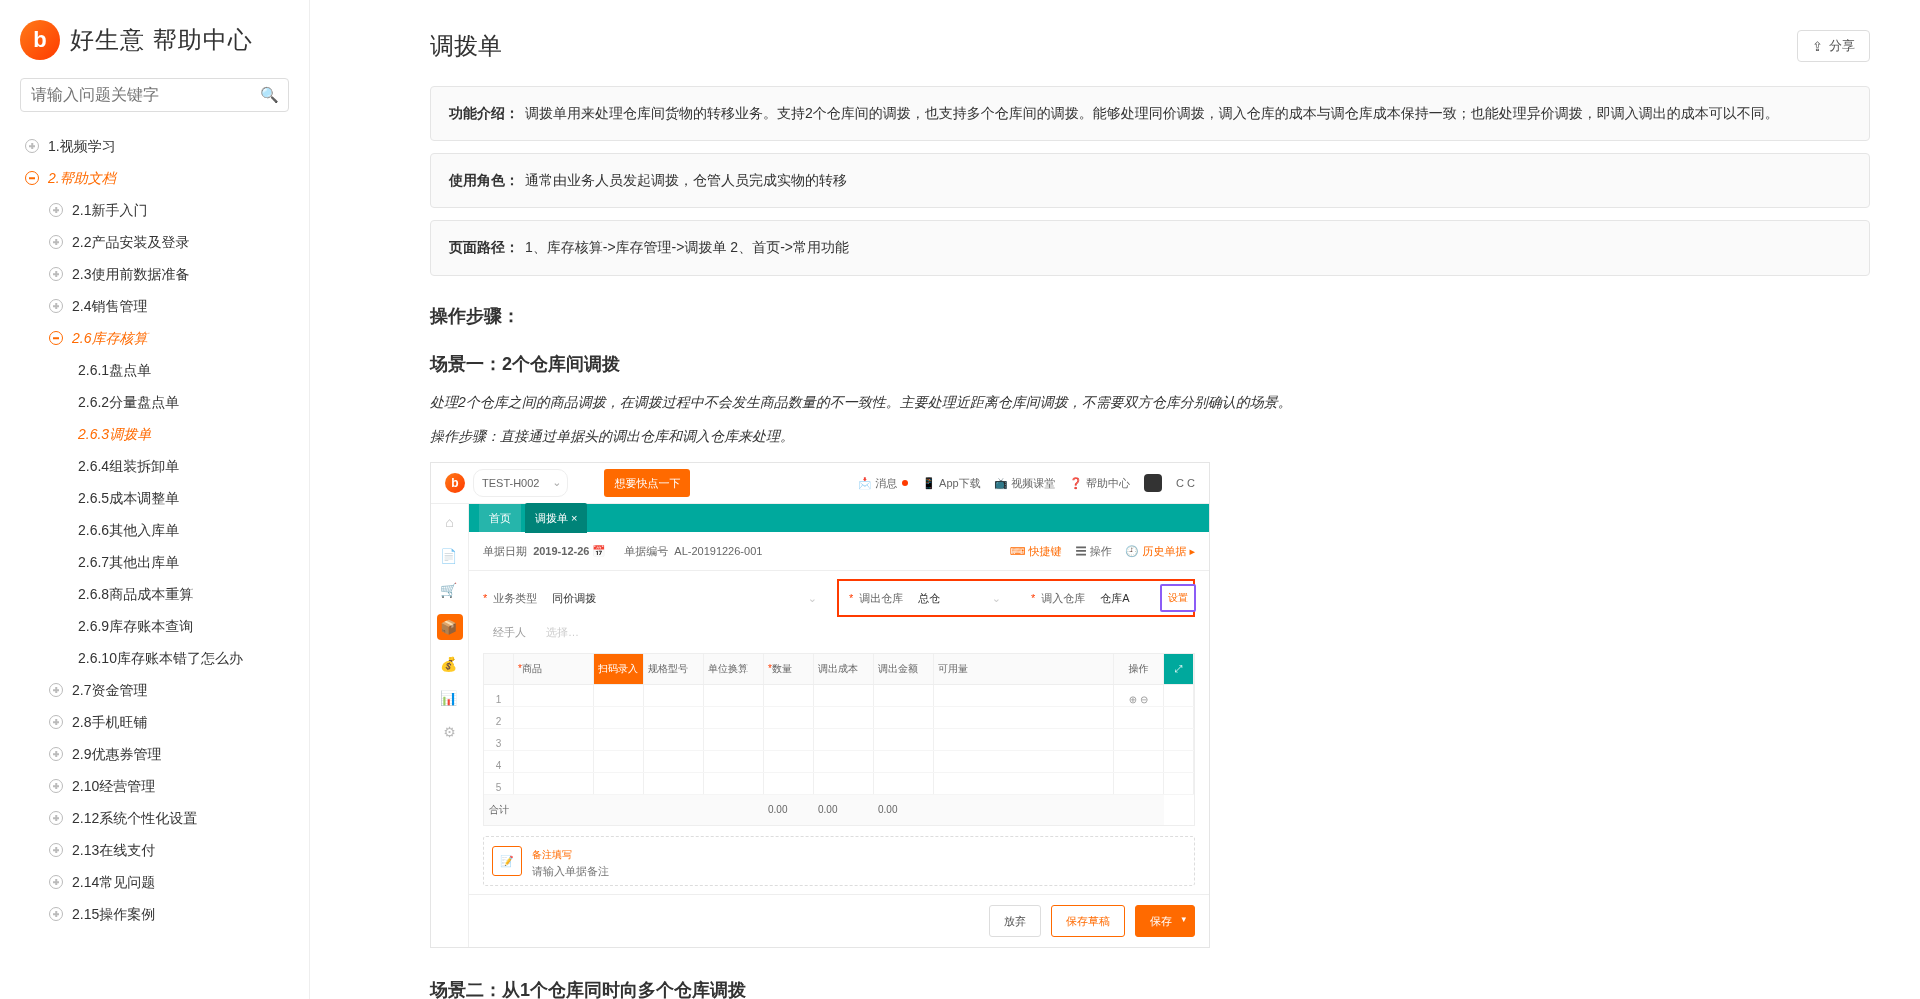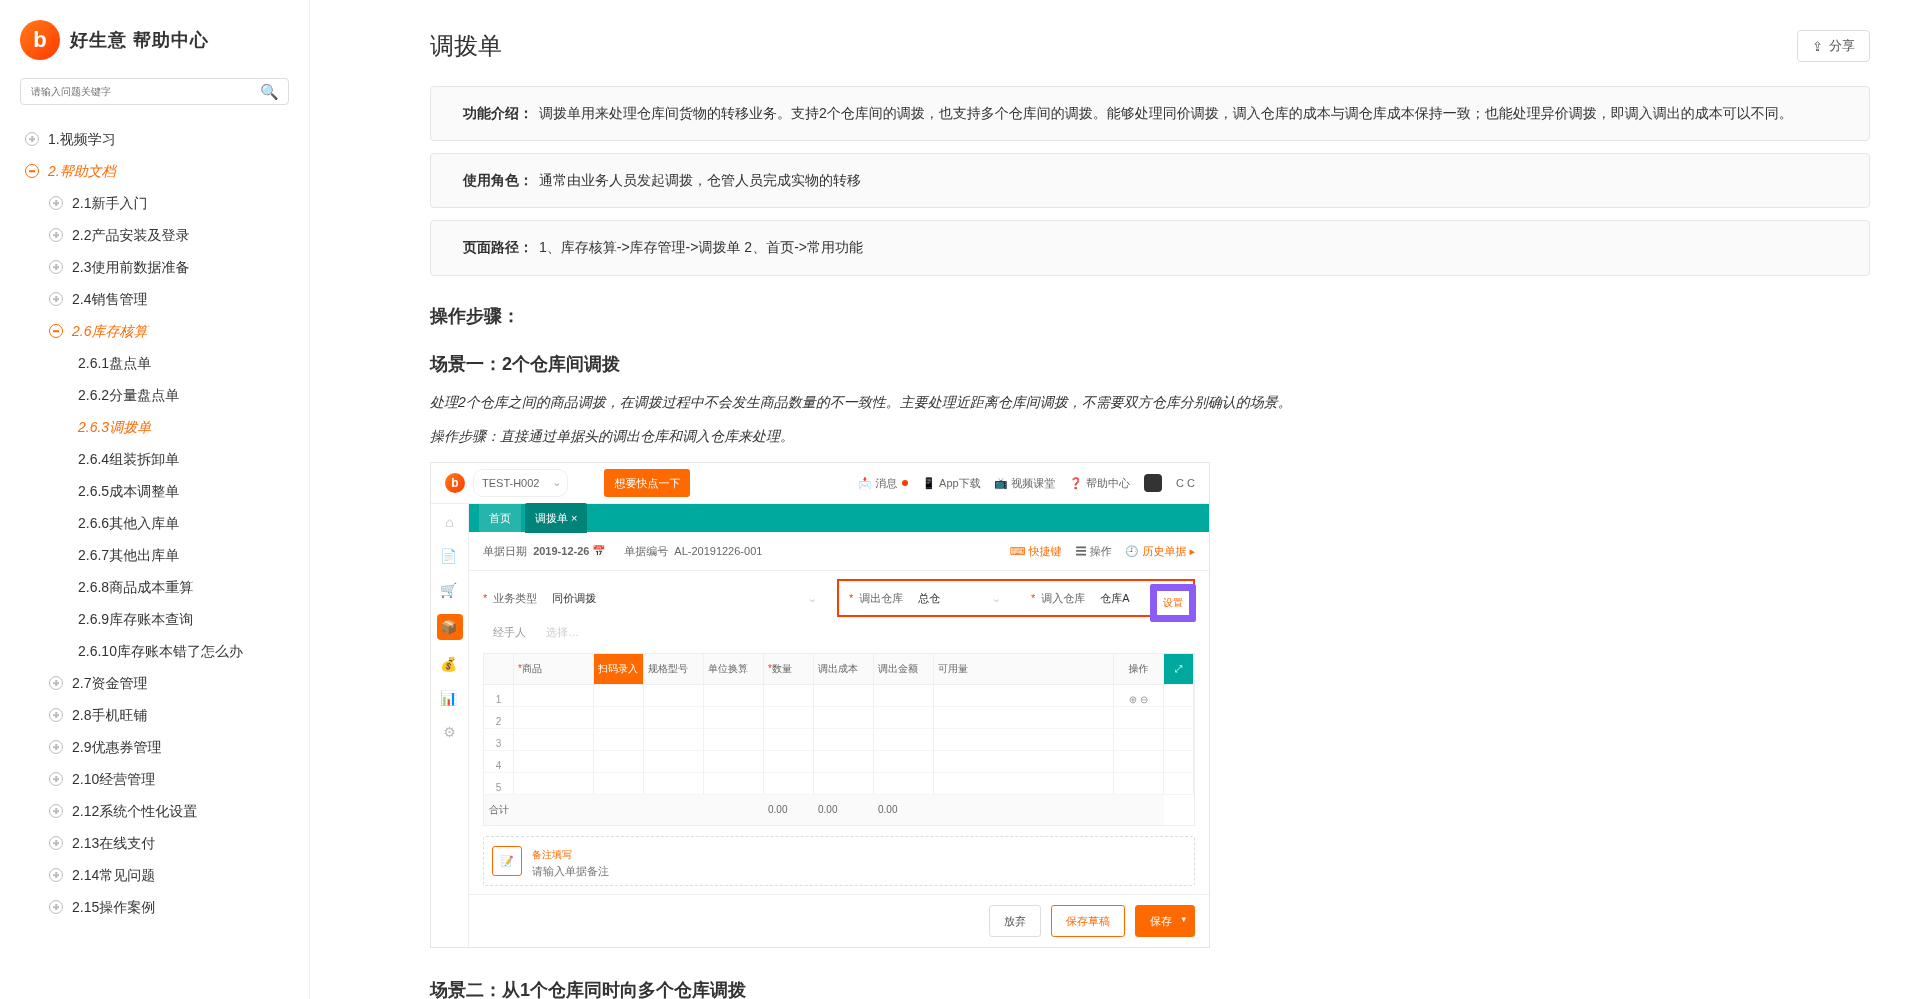--- a/index.html
+++ b/index.html
@@ -32,31 +32,31 @@
       height: 40px;
       border-radius: 50%;
       background: linear-gradient(135deg, #ff7a18, #ff3b00);
       color: #fff;
       display: flex;
       align-items: center;
       justify-content: center;
       font-weight: bold;
       font-size: 22px;
     }
-    .brand-title { font-size: 18px; letter-spacing: 1px; font-weight: bold; }
+    .brand-title { font-size: 24px; letter-spacing: 1px; }
     .search-wrap {
       position: relative;
       margin: 0 20px 18px 0;
     }
     .search-wrap input {
       width: 100%;
       padding: 7px 34px 7px 10px;
       border: 1px solid #ddd;
       border-radius: 4px;
-      font-size: 10px;
+      font-size: 16px;
       outline: none;
     }
     .search-wrap .mag {
       position: absolute;
       right: 10px;
       top: 50%;
       transform: translateY(-50%);
       color: #888;
       font-size: 15px;
     }
@@ -124,21 +124,21 @@
       font-size: 13px;
       display: flex;
       align-items: center;
       gap: 6px;
       cursor: pointer;
       color: #555;
     }
     .info-box {
       border: 1px solid #e5e5e5;
       border-radius: 4px;
-      padding: 14px 32px;
+      padding: 14px 18px;
       margin-bottom: 12px;
       background: #fafafa;
       font-size: 14px;
       line-height: 1.8;
     }
     .info-box b { font-weight: 600; margin-right: 6px; }
     .section { margin-top: 22px; font-size: 14px; line-height: 2; }
     .section h3 { font-size: 18px; font-weight: 600; margin: 12px 0 6px; }
     .section p { margin-bottom: 6px; font-style: italic; }
     
@@ -206,21 +206,21 @@
     .mock-form {
       border: 2px solid #ff3b00; margin: 10px 14px; padding: 6px 10px;
       display: flex; gap: 30px; position: relative;
     }
     .mock-field { display:flex; align-items:center; gap:6px; color:#666; flex:1; }
     .mock-field .req { color:#ff3b00; }
     .mock-field .fval { border-bottom:none; color:#333; }
     .mock-field .caret { color:#ccc; margin-left:auto; }
     .mock-mini-btn {
       position: absolute; right: -3px; top: 3px;
-      border:7px solid #8b5cf6; color:#ff6a00; padding:2px 6px;
+      border:2px solid #8b5cf6; color:#ff6a00; padding:2px 6px;
       font-size:10px; border-radius:2px; background:#fff;
     }
     .mock-row2 { padding: 4px 24px 10px; display:flex; gap:20px; color:#999; font-size:11px; }
     .mock-table { margin: 0 14px 10px; border:1px solid #eee; }
     .mock-thead {
       display:flex; background:#fafafa; border-bottom:1px solid #eee;
       font-size:10px; color:#666;
     }
     .mock-thead > div, .mock-trow > div {
       padding: 5px 4px; border-right:1px solid #f0f0f0;

